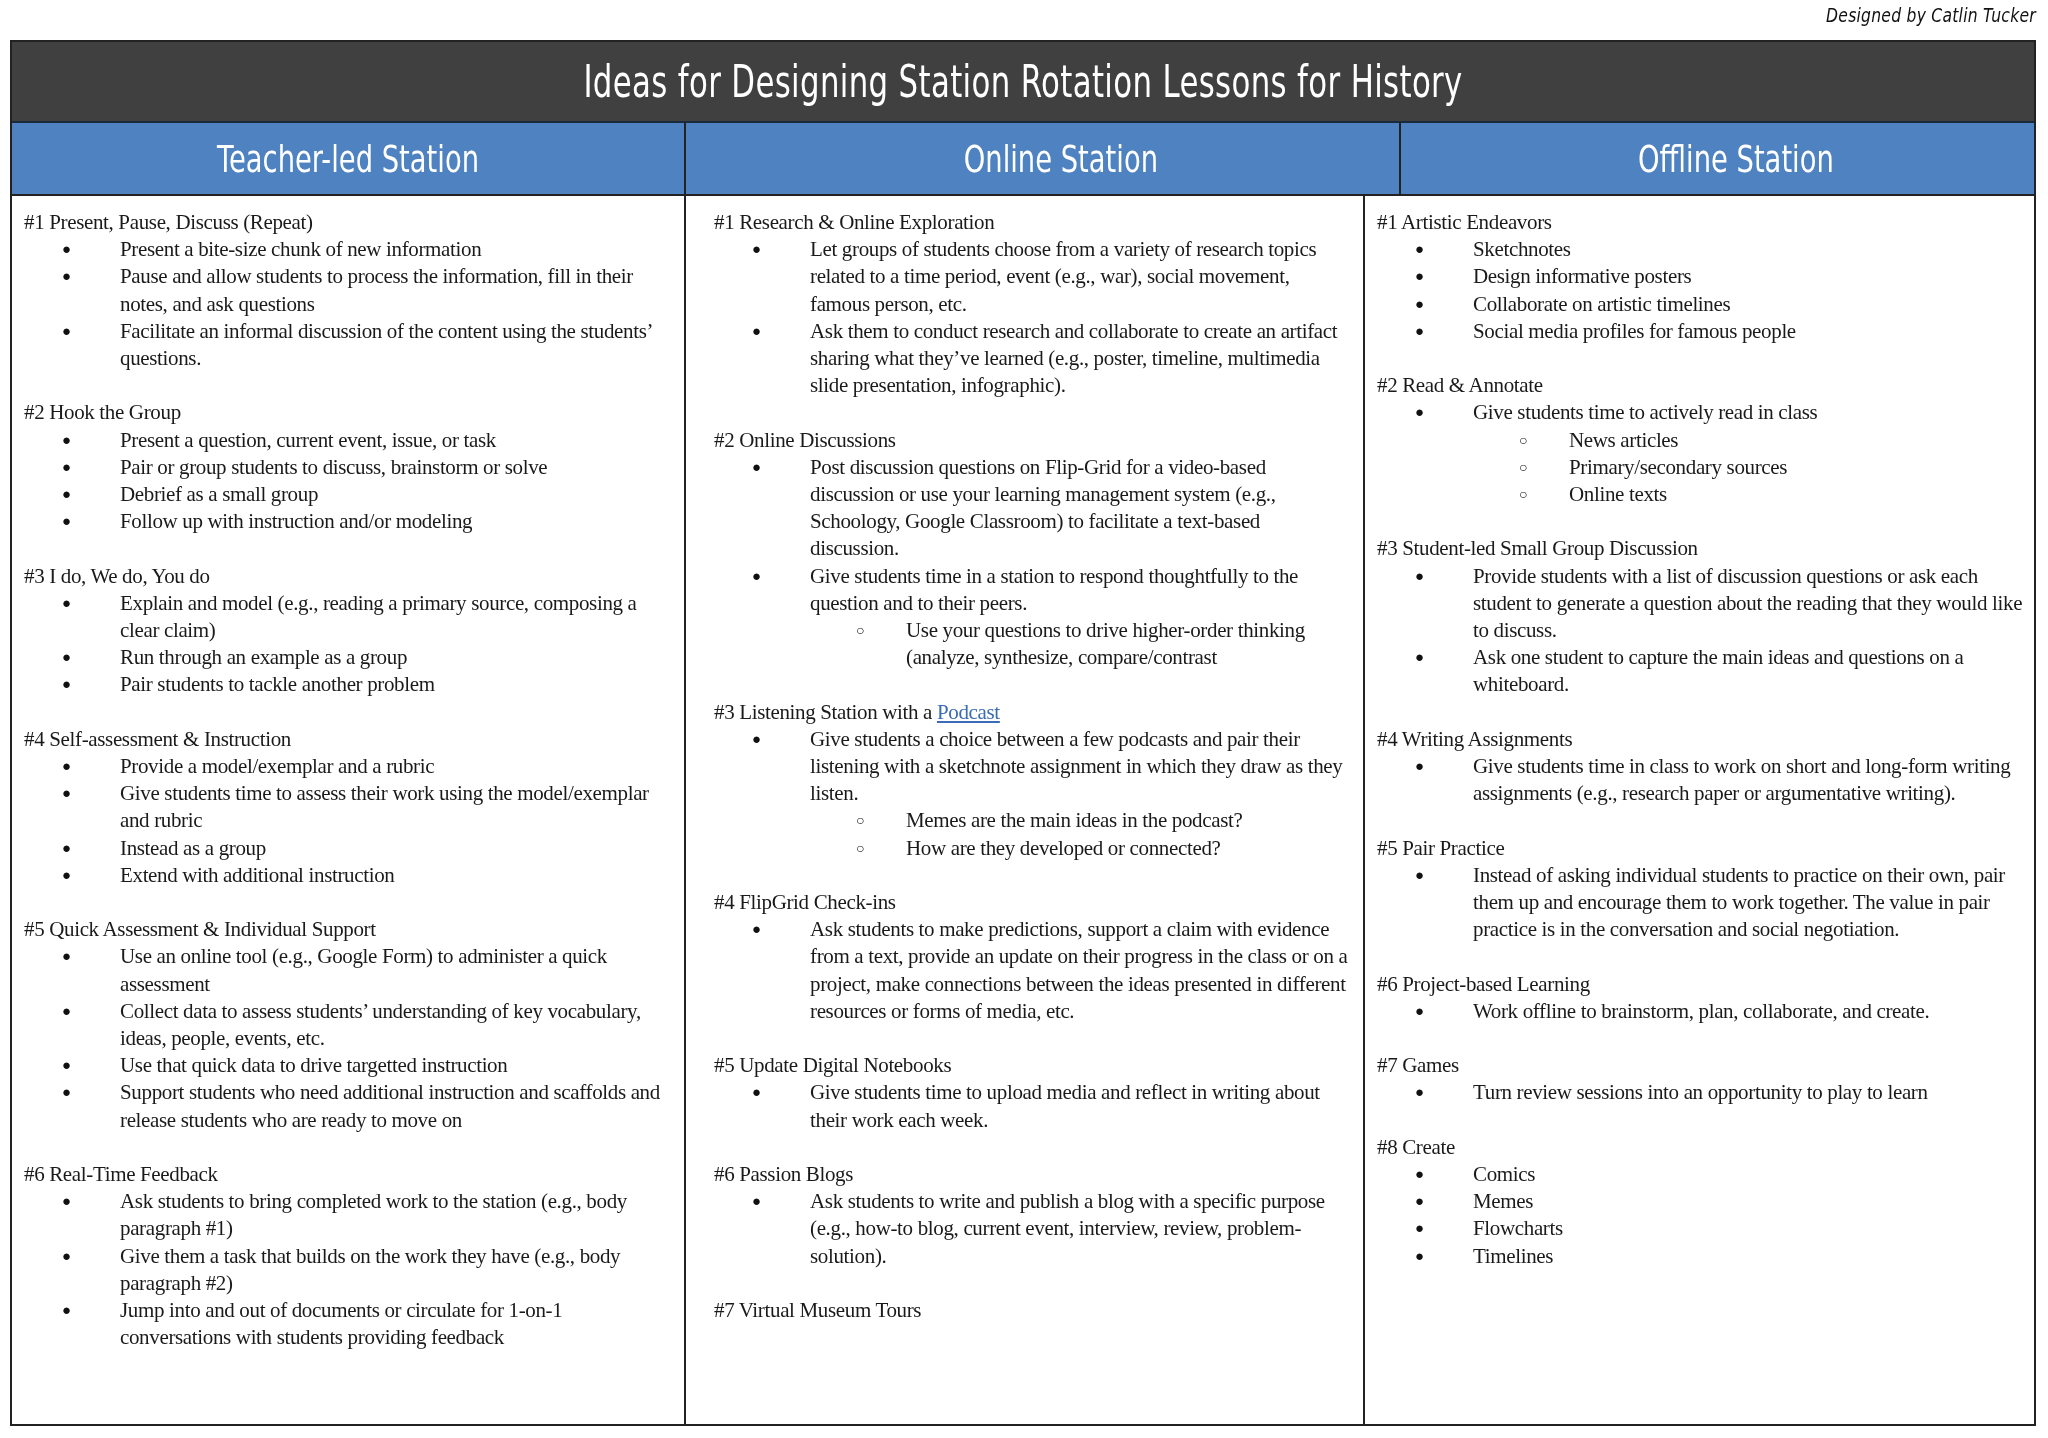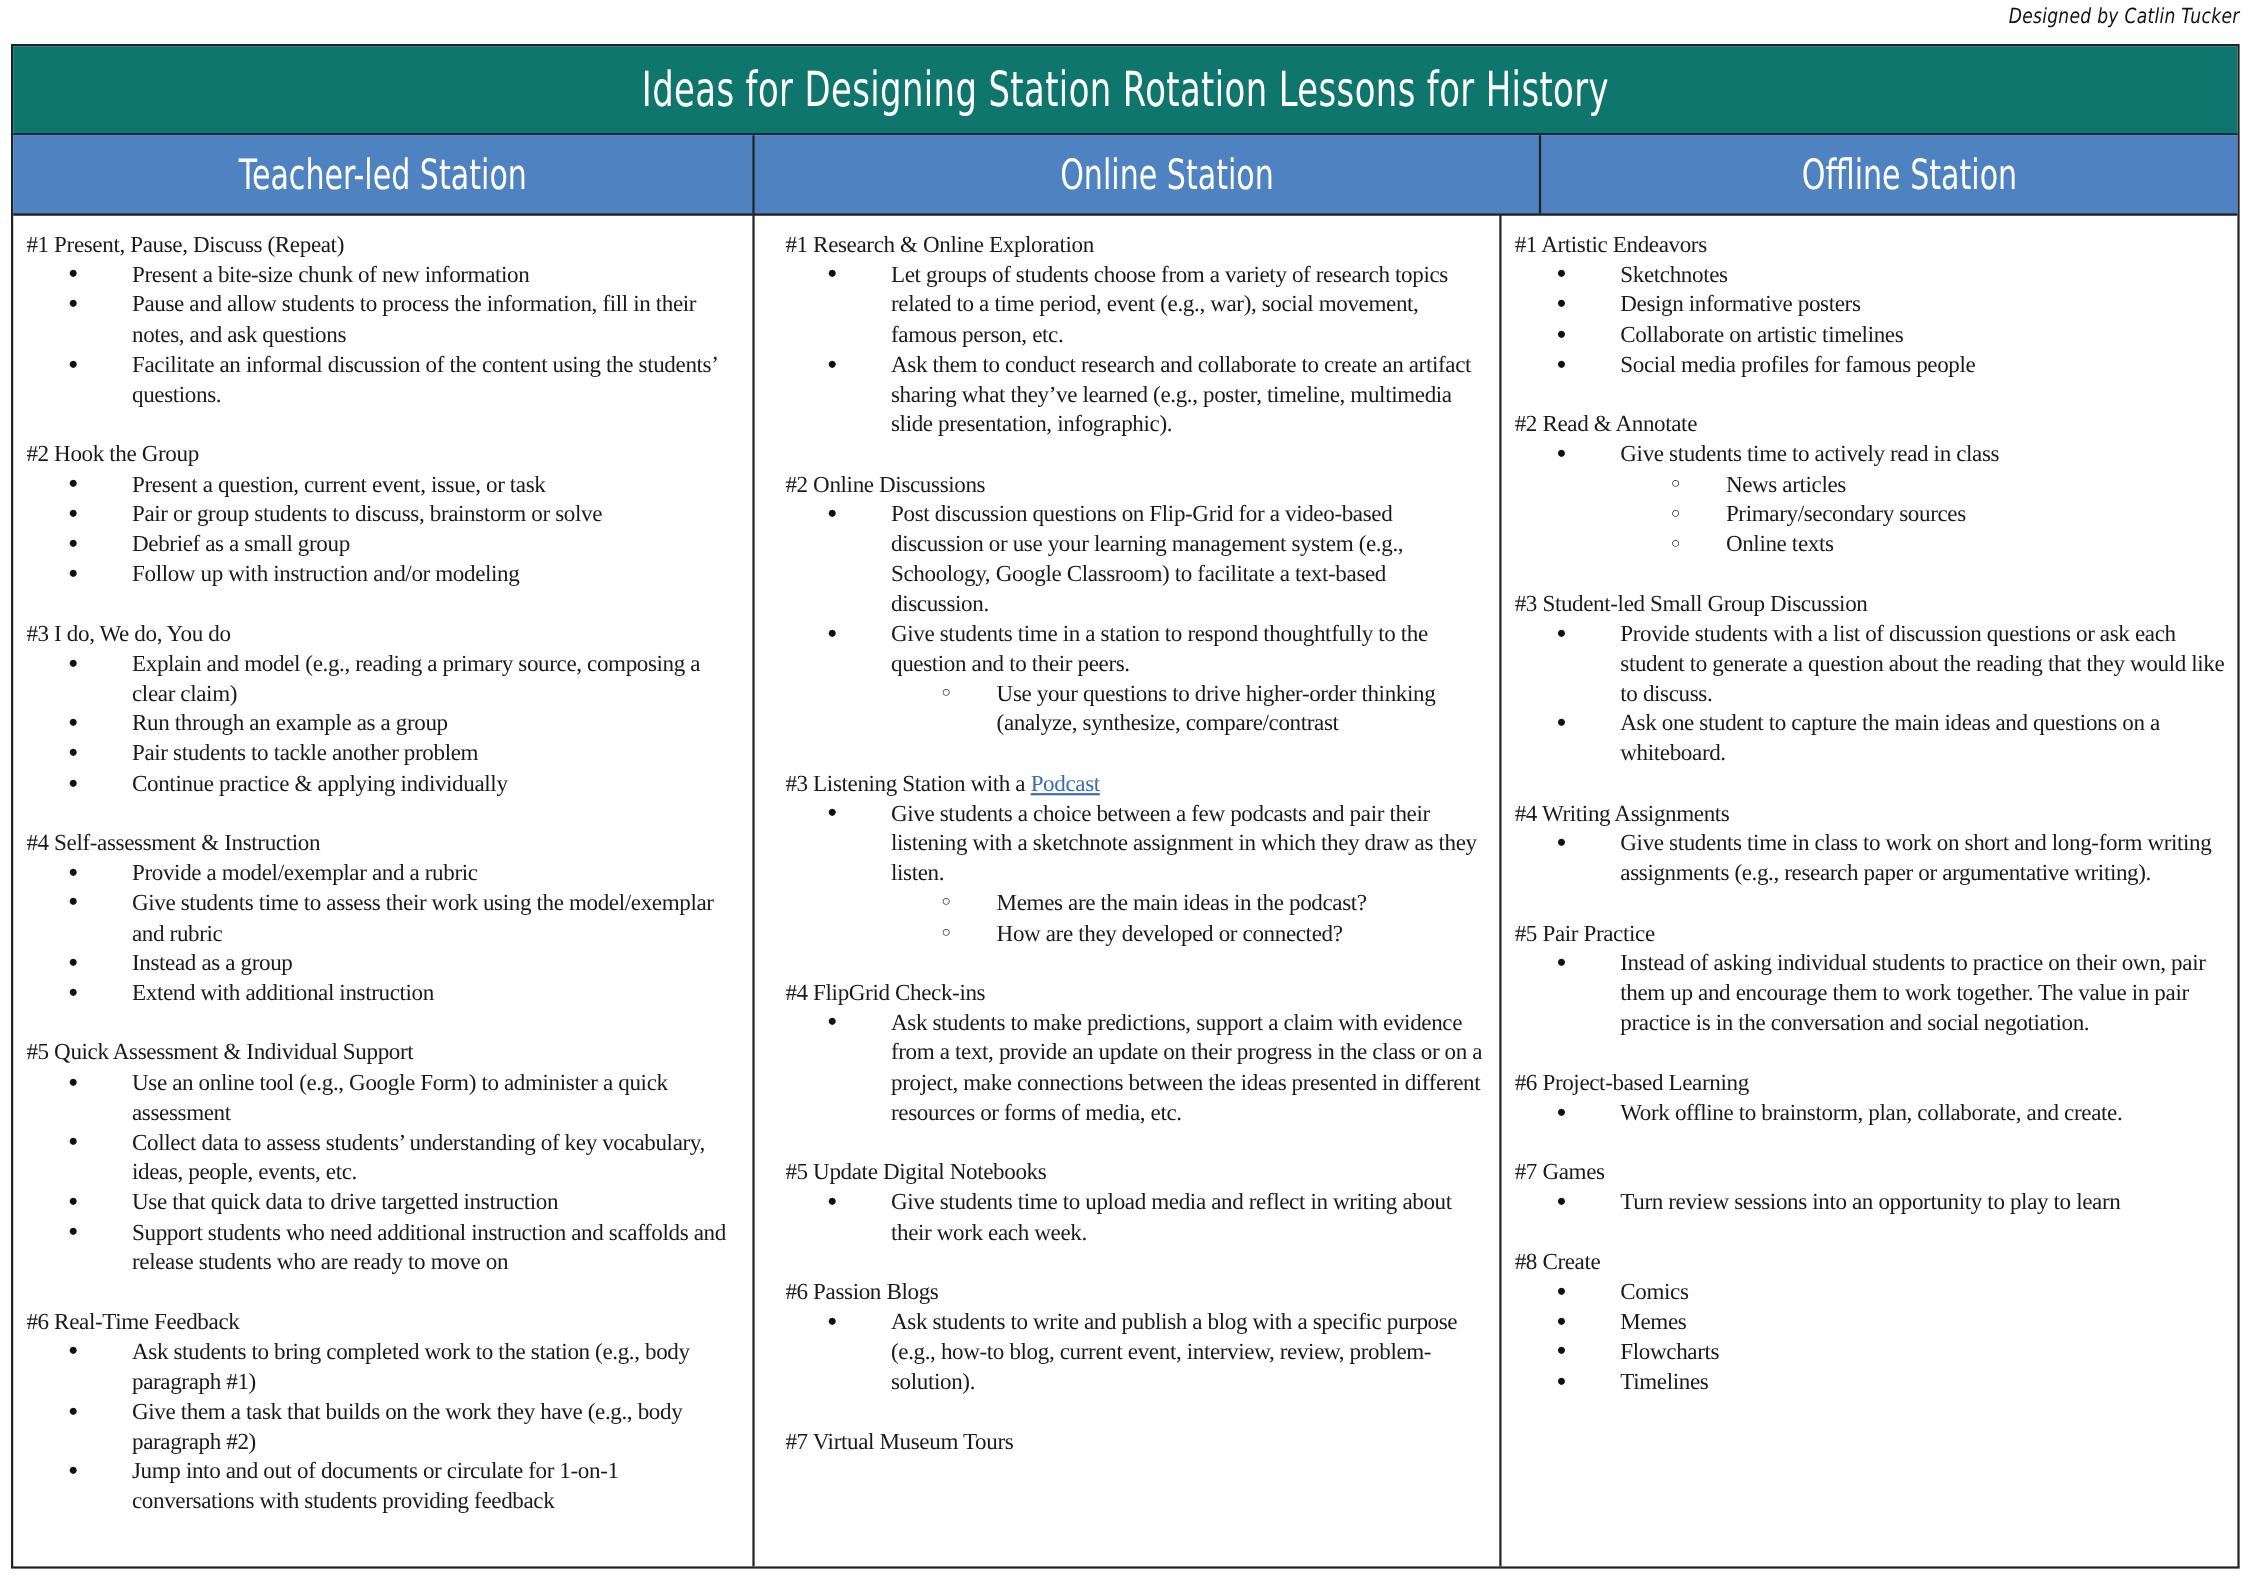--- a/index.html
+++ b/index.html
@@ -1,19 +1,19 @@
 <!DOCTYPE html>
 <html><head>
 <meta charset="utf-8">
 <style>
   html, body { margin: 0; padding: 0; background: #ffffff; }
   body { width: 2048px; height: 1438px; position: relative; overflow: hidden; font-family: "Liberation Serif", serif; color: #1a1a1a; }
   .credit { position: absolute; right: 12px; top: 4px; font-family: "DejaVu Sans", sans-serif; font-size: 19px; color: #111; letter-spacing: 0.3px; transform: scaleX(0.82); transform-origin: right top; font-style: italic; }
   .sheet { position: absolute; left: 10px; top: 40px; width: 2026px; height: 1386px; border: 2px solid #222; box-sizing: border-box; }
-  .title-band { position: absolute; left: 0; top: 0; right: 0; height: 79px; background: #0f766e; border-bottom: 2px solid #1b2a3a; display: flex; align-items: center; justify-content: center; }
+  .title-band { position: absolute; left: 0; top: 0; right: 0; height: 79px; background: #404040; border-bottom: 2px solid #1b2a3a; display: flex; align-items: center; justify-content: center; }
   .title-band span { color: #ffffff; font-family: "DejaVu Sans", sans-serif; font-size: 44px; letter-spacing: 0.5px; transform: scaleX(0.70); white-space: nowrap; display: inline-block; }
   .head-row { position: absolute; left: 0; top: 81px; right: 0; height: 71px; background: #4f82c0; border-bottom: 2px solid #222; display: flex; }
   .head-cell { flex: none; display: flex; align-items: center; justify-content: center; color: #ffffff; font-family: "DejaVu Sans", sans-serif; font-size: 38px; box-sizing: border-box; }
   .head-cell span { display: inline-block; transform: scaleX(0.72); white-space: nowrap; }
   .head-cell.c0 { width: 674px; border-right: 2px solid #222; }
   .head-cell.c1 { width: 679px; border-right: 2px solid #222; margin-left: 36px; }
   .head-cell.c2 { width: 669px; }
   .body-row { position: absolute; left: 0; top: 153px; right: 0; bottom: 0; display: flex; }
   .col { flex: none; box-sizing: border-box; padding: 14px 10px 0 12px; font-size: 21px; line-height: 27.2px; letter-spacing: -0.35px; }
   .col.c0 { width: 674px; border-right: 2px solid #222; }
@@ -69,21 +69,20 @@
             <li><span>Debrief as a small group</span></li>
             <li><span>Follow up with instruction and/or modeling</span></li>
           </ul>
         </div>
         <div class="section">
           <div class="section-title"><span>#3 I do, We do, You do</span></div>
           <ul class="bullets">
             <li><span>Explain and model (e.g., reading a primary source, composing a clear claim)</span></li>
             <li><span>Run through an example as a group</span></li>
             <li><span>Pair students to tackle another problem</span></li>
-            <li><span>Continue practice &amp; applying individually</span></li>
           </ul>
         </div>
         <div class="section">
           <div class="section-title"><span>#4 Self-assessment &amp; Instruction</span></div>
           <ul class="bullets">
             <li><span>Provide a model/exemplar and a rubric</span></li>
             <li><span>Give students time to assess their work using the model/exemplar and rubric</span></li>
             <li><span>Instead as a group</span></li>
             <li><span>Extend with additional instruction</span></li>
           </ul>

